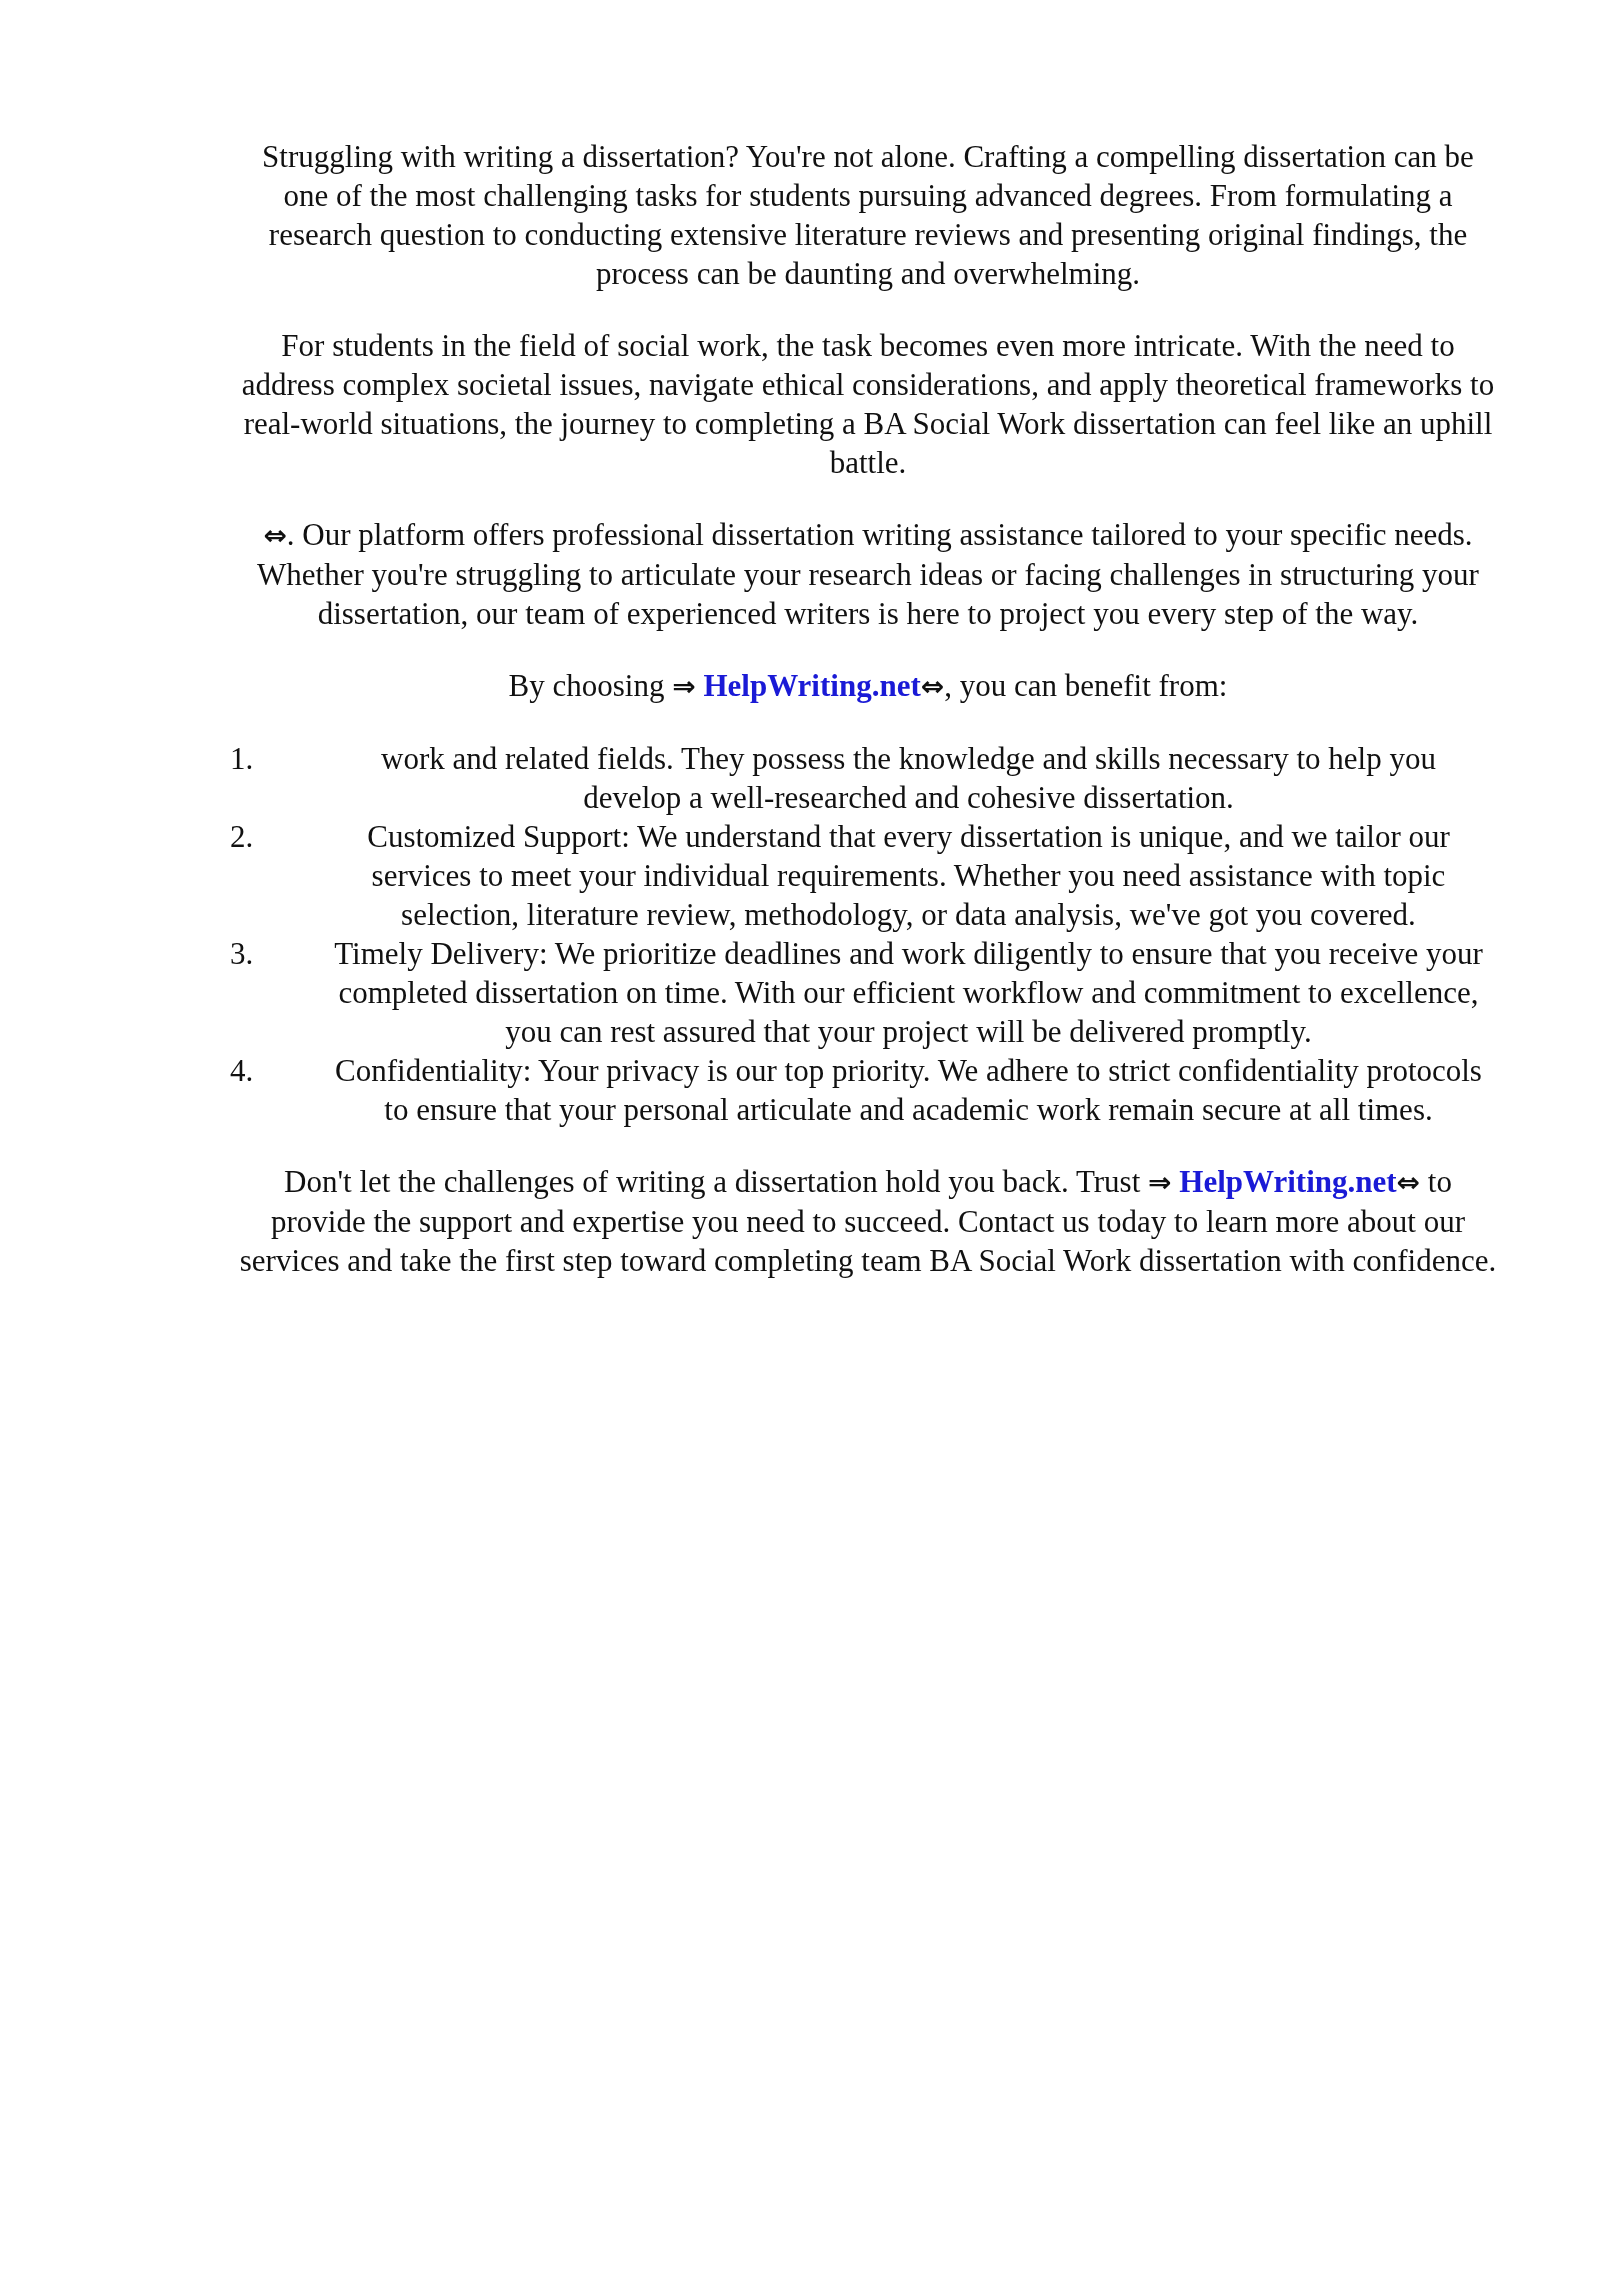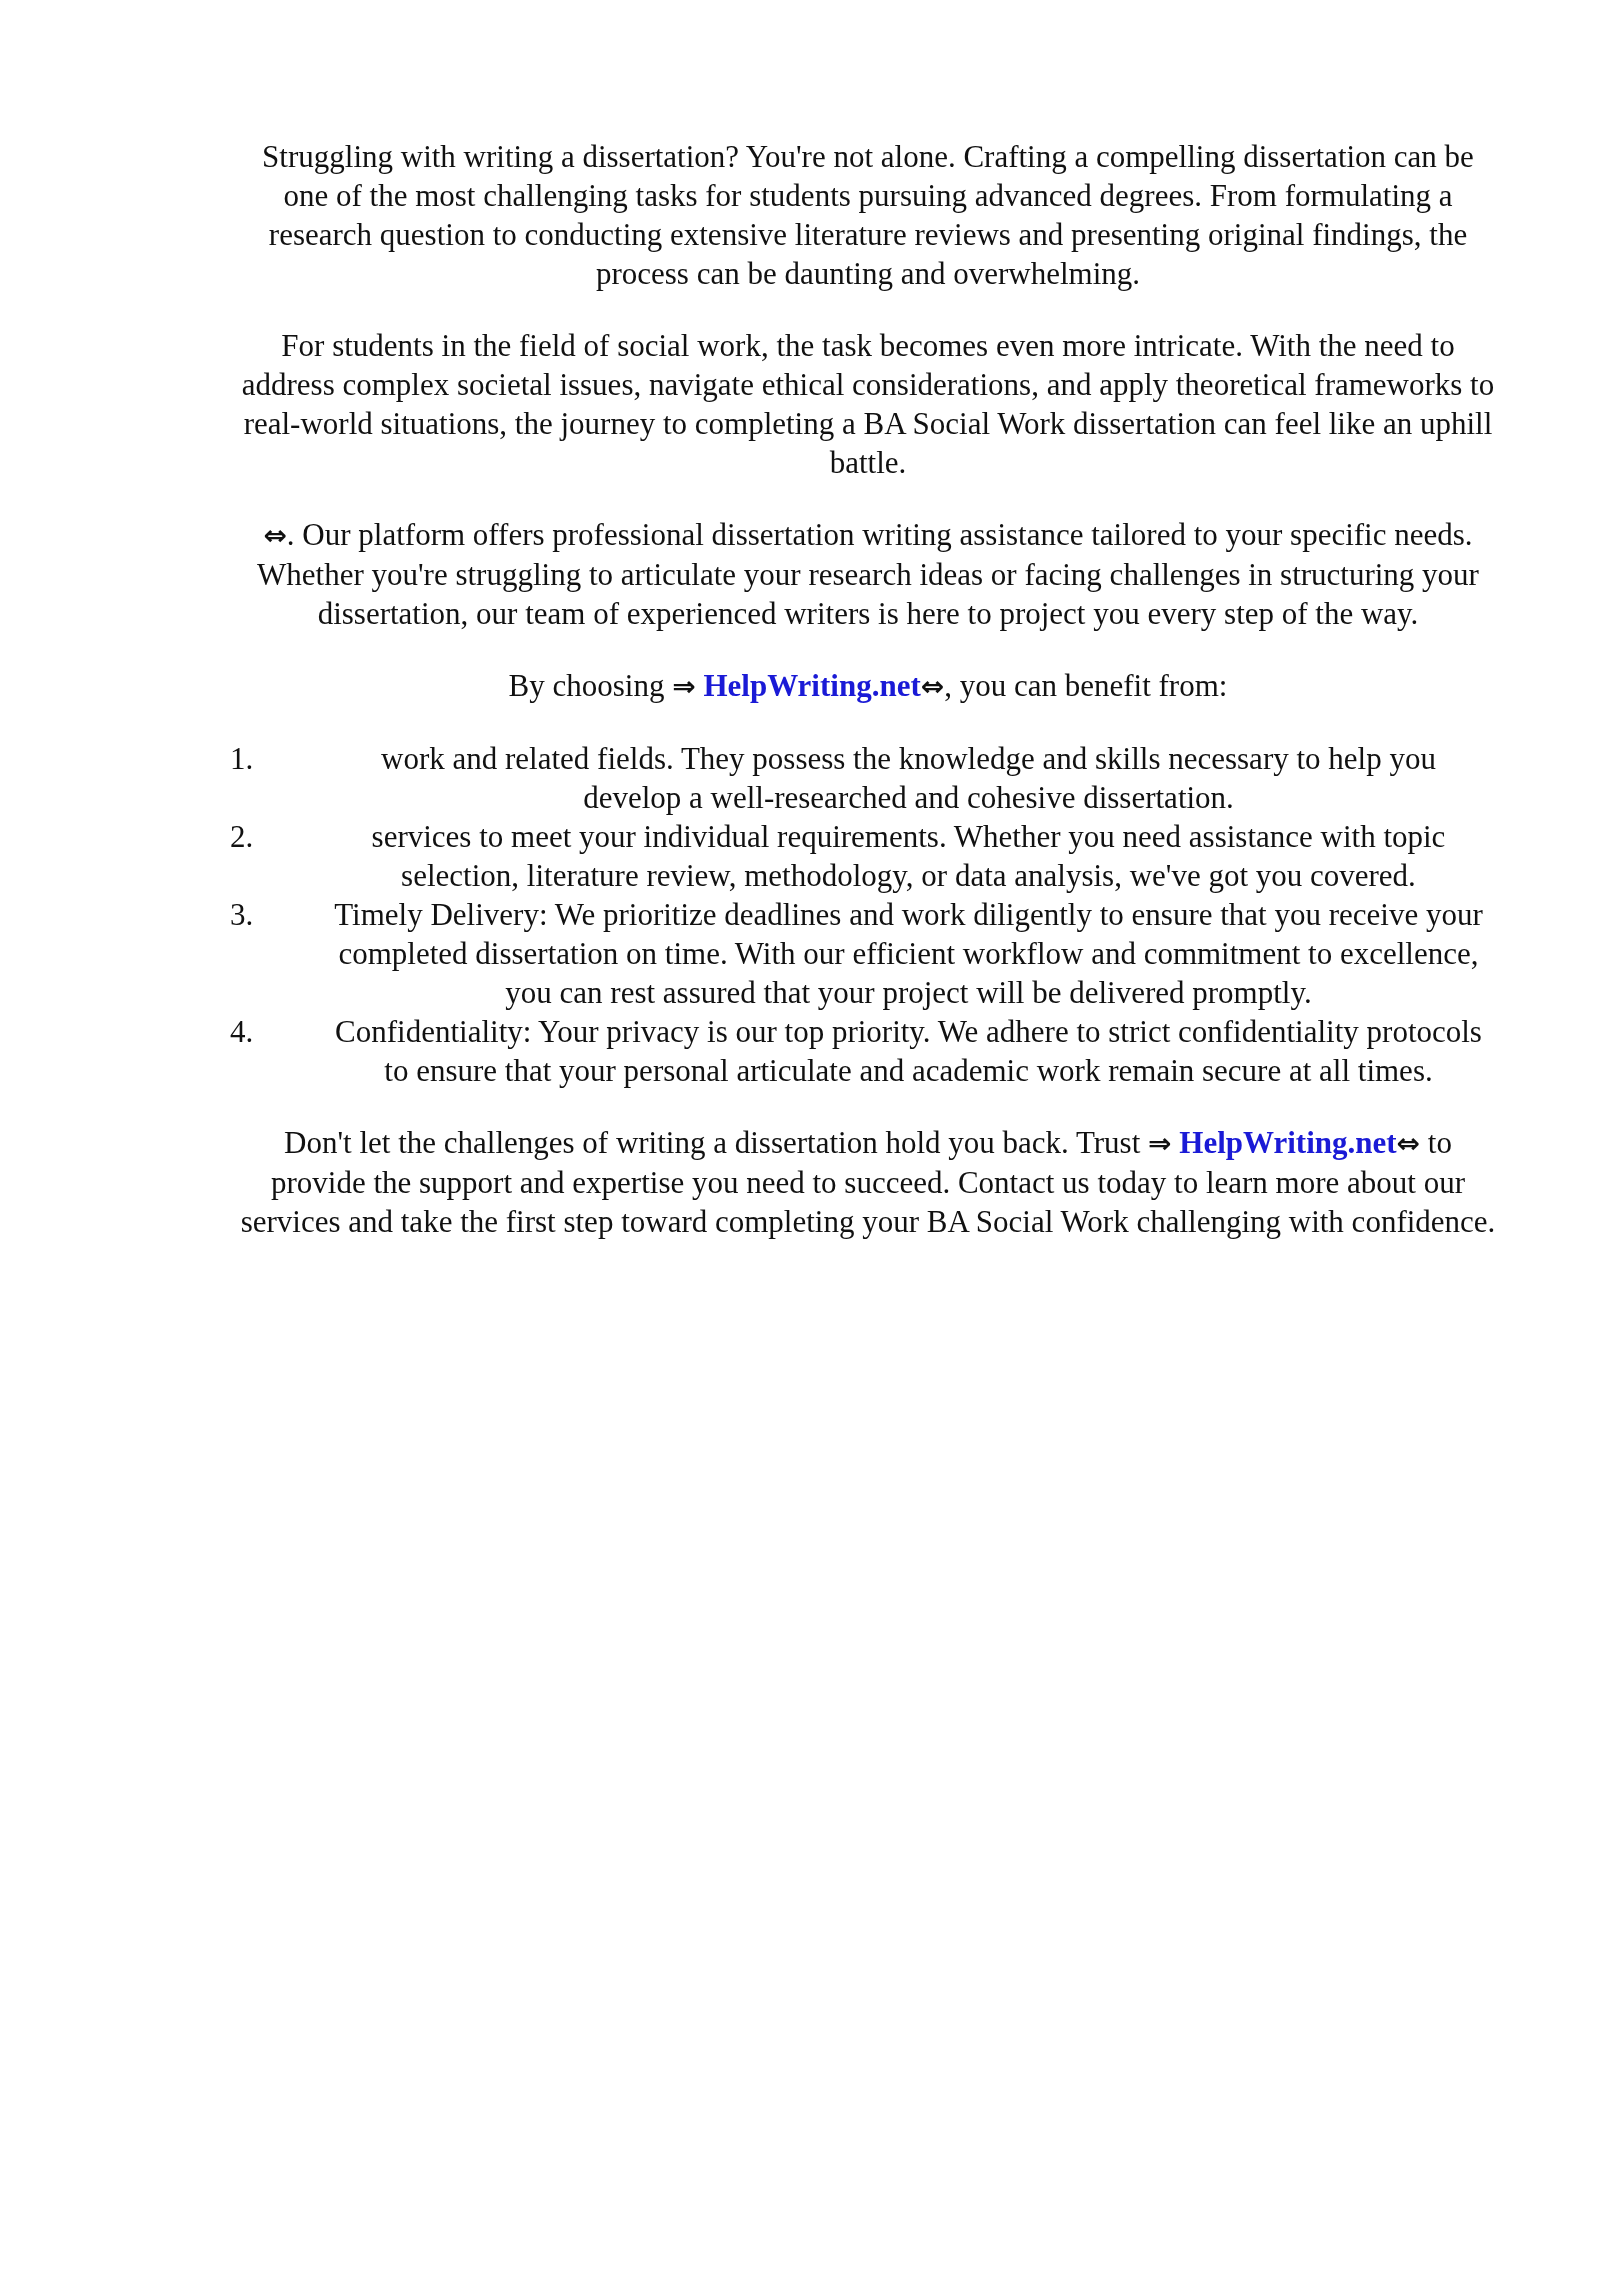--- a/index.html
+++ b/index.html
@@ -47,36 +47,37 @@
   </p>
 
   <ol>
     <li>
       <span class="num">1.</span>
       <span class="ln">work and related fields. They possess the knowledge and skills necessary to help you</span>
       <span class="ln">develop a well-researched and cohesive dissertation.</span>
     </li>
     <li>
       <span class="num">2.</span>
+      <span class="ln">Customized Support: We understand that every dissertation is unique, and we tailor our</span>
       <span class="ln">services to meet your individual requirements. Whether you need assistance with topic</span>
       <span class="ln">selection, literature review, methodology, or data analysis, we've got you covered.</span>
     </li>
     <li>
       <span class="num">3.</span>
       <span class="ln">Timely Delivery: We prioritize deadlines and work diligently to ensure that you receive your</span>
       <span class="ln">completed dissertation on time. With our efficient workflow and commitment to excellence,</span>
       <span class="ln">you can rest assured that your project will be delivered promptly.</span>
     </li>
     <li>
       <span class="num">4.</span>
       <span class="ln">Confidentiality: Your privacy is our top priority. We adhere to strict confidentiality protocols</span>
       <span class="ln">to ensure that your personal articulate and academic work remain secure at all times.</span>
     </li>
   </ol>
 
   <p>
     <span class="ln"><span>Don't let the challenges of writing a dissertation hold you back. Trust </span><span class="arrow">⇒</span> <a class="link">HelpWriting.net</a><span class="arrow">⇔</span><span> to</span></span>
     <span class="ln">provide the support and expertise you need to succeed. Contact us today to learn more about our</span>
-    <span class="ln">services and take the first step toward completing your BA Social Work challenging with confidence.</span>
+    <span class="ln">services and take the first step toward completing team BA Social Work dissertation with confidence.</span>
   </p>
 
 </div>
 
 
 </body></html>

